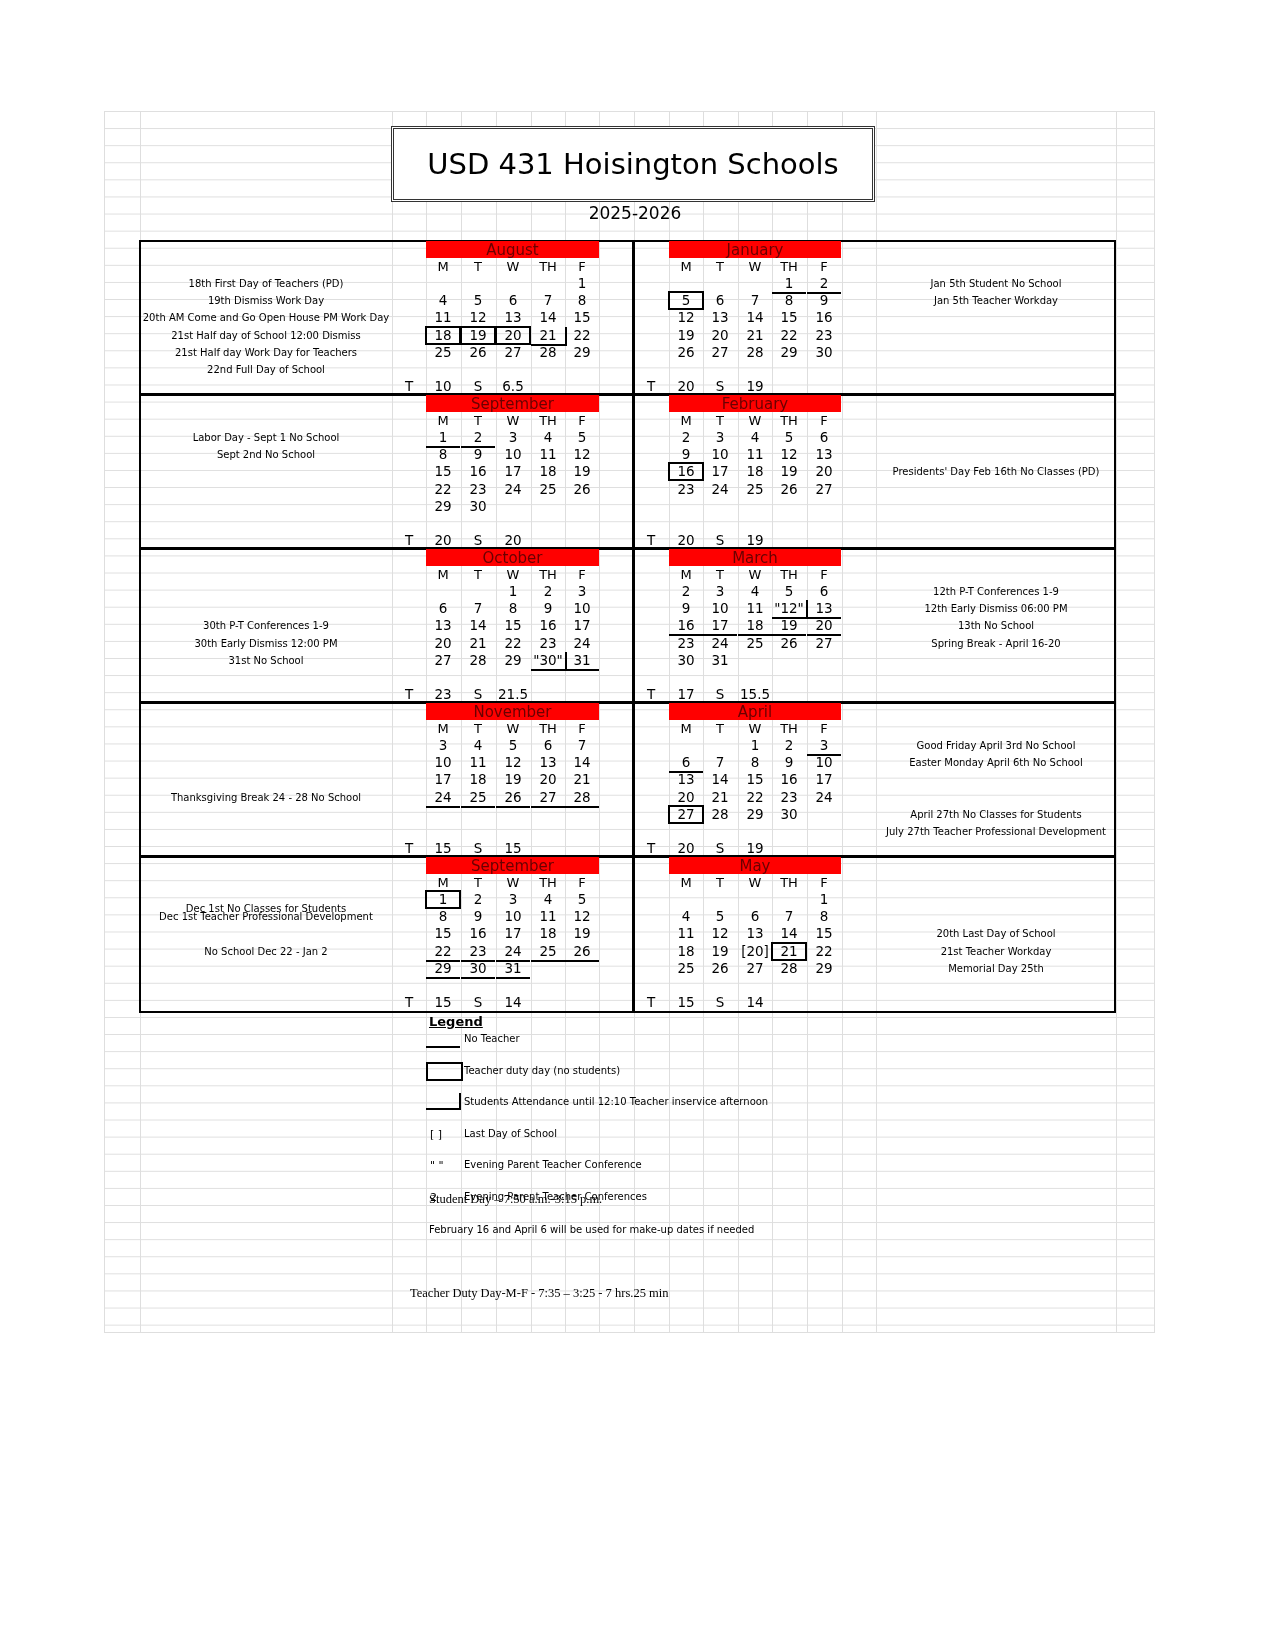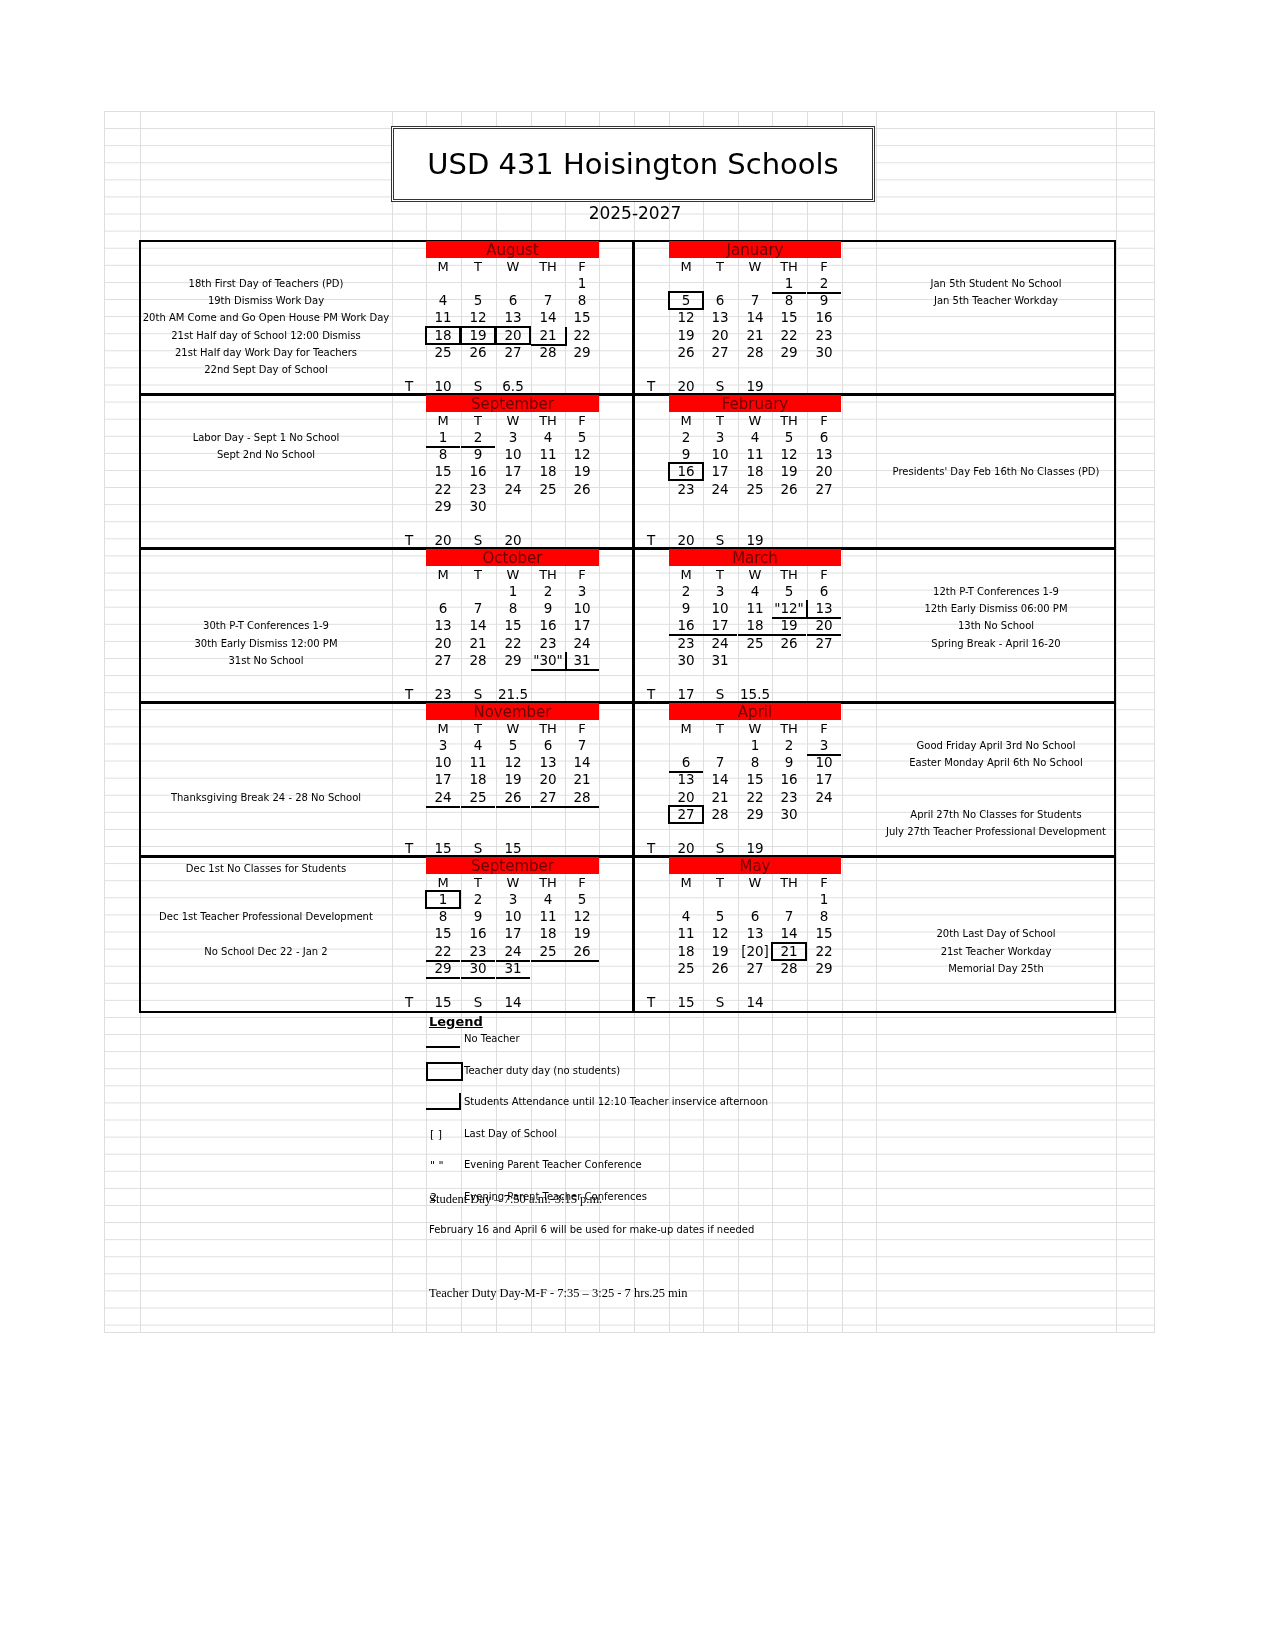--- a/index.html
+++ b/index.html
@@ -50,21 +50,21 @@
 <div class="vline" style="left:738px"></div>
 <div class="vline" style="left:772px"></div>
 <div class="vline" style="left:807px"></div>
 <div class="vline" style="left:842px"></div>
 <div class="vline" style="left:876px"></div>
 <div class="vline" style="left:1116px"></div>
 
 <div class="title-box">
   <span>USD 431 Hoisington Schools</span>
 </div>
-<div class="year">2025-2027</div>
+<div class="year">2025-2026</div>
 
 <div class="cal-frame"></div>
 <div class="vsep"></div>
 <div class="hsep" style="top:393px"></div>
 <div class="hsep" style="top:547px"></div>
 <div class="hsep" style="top:701px"></div>
 <div class="hsep" style="top:855px"></div>
 
 <div id="calendar">
     <div class="month-bar" style="left:426px;top:241px;width:173px">August</div>
@@ -100,21 +100,21 @@
     <div class="cell " style="left:565px;top:343.6px">29</div>
     <div class="cell" style="left:392px;top:377.8px">T</div>
     <div class="cell" style="left:426px;top:377.8px">10</div>
     <div class="cell" style="left:461px;top:377.8px">S</div>
     <div class="cell" style="left:496px;top:377.8px">6.5</div>
     <div class="note" style="left:140px;top:277.2px;width:252px">18th First Day of Teachers  (PD)</div>
     <div class="note" style="left:140px;top:294.3px;width:252px">19th Dismiss Work Day</div>
     <div class="note" style="left:140px;top:311.4px;width:252px">20th AM Come and Go Open House PM Work Day</div>
     <div class="note" style="left:140px;top:328.5px;width:252px">21st Half day of School 12:00 Dismiss</div>
     <div class="note" style="left:140px;top:345.6px;width:252px">21st Half day Work Day for Teachers</div>
-    <div class="note" style="left:140px;top:362.70000000000005px;width:252px">22nd Sept Day of School</div>
+    <div class="note" style="left:140px;top:362.70000000000005px;width:252px">22nd Full Day of School</div>
     <div class="month-bar" style="left:426px;top:395px;width:173px">September</div>
     <div class="cell dow" style="left:426px;top:412.1px">M</div>
     <div class="cell dow" style="left:461px;top:412.1px">T</div>
     <div class="cell dow" style="left:496px;top:412.1px">W</div>
     <div class="cell dow" style="left:531px;top:412.1px">TH</div>
     <div class="cell dow" style="left:565px;top:412.1px">F</div>
     <div class="cell u" style="left:426px;top:429.2px">1</div>
     <div class="cell u" style="left:461px;top:429.2px">2</div>
     <div class="cell " style="left:496px;top:429.2px">3</div>
     <div class="cell " style="left:531px;top:429.2px">4</div>
@@ -242,21 +242,21 @@
     <div class="cell u" style="left:565px;top:942.5px">26</div>
     <div class="cell u" style="left:426px;top:959.6px">29</div>
     <div class="cell u" style="left:461px;top:959.6px">30</div>
     <div class="cell u" style="left:496px;top:959.6px">31</div>
     <div class="cell " style="left:531px;top:959.6px"></div>
     <div class="cell " style="left:565px;top:959.6px"></div>
     <div class="cell" style="left:392px;top:993.8px">T</div>
     <div class="cell" style="left:426px;top:993.8px">15</div>
     <div class="cell" style="left:461px;top:993.8px">S</div>
     <div class="cell" style="left:496px;top:993.8px">14</div>
-    <div class="note" style="left:140px;top:862px;width:252px">Dec 1st No Classes for Students</div>
+    <div class="note" style="left:140px;top:902px;width:252px">Dec 1st No Classes for Students</div>
     <div class="note" style="left:140px;top:910.3px;width:252px">Dec 1st Teacher Professional Development</div>
     <div class="note" style="left:140px;top:944.5px;width:252px">No School Dec 22 - Jan 2</div>
     <div class="month-bar" style="left:669px;top:241px;width:172px">January</div>
     <div class="cell dow" style="left:669px;top:258.1px">M</div>
     <div class="cell dow" style="left:703px;top:258.1px">T</div>
     <div class="cell dow" style="left:738px;top:258.1px">W</div>
     <div class="cell dow" style="left:772px;top:258.1px">TH</div>
     <div class="cell dow" style="left:807px;top:258.1px">F</div>
     <div class="cell " style="left:669px;top:275.2px"></div>
     <div class="cell " style="left:703px;top:275.2px"></div>
@@ -448,13 +448,13 @@
     <div class="leg-txt" style="left:464px;top:1096.2px">Students Attendance until 12:10 Teacher inservice afternoon</div>
     <div class="leg-txt" style="left:430px;top:1127.8px;font-size:11px">[ ]</div>
     <div class="leg-txt" style="left:464px;top:1127.8px">Last Day of School</div>
     <div class="leg-txt" style="left:430px;top:1159.4px;font-size:11px">" "</div>
     <div class="leg-txt" style="left:464px;top:1159.4px">Evening Parent Teacher Conference</div>
     <div class="leg-txt" style="left:430px;top:1191px;font-size:11px">2</div>
     <div class="leg-txt" style="left:464px;top:1191px">Evening Parent Teacher Conferences</div>
   </div>
 <div class="leg-txt" style="left:429px;top:1224px">February 16 and April 6 will be used for make-up dates if needed</div>
 <div class="leg-txt serif" style="left:429px;top:1192px">Student Day – 7:50 a.m.-3:15 p.m.</div>
-<div class="leg-txt serif" style="left:429px;top:1286px">Teacher Duty Day-M-F - 7:35 – 3:25 - 7 hrs.25 min</div>
+<div class="leg-txt serif" style="left:410px;top:1286px">Teacher Duty Day-M-F - 7:35 – 3:25 - 7 hrs.25 min</div>
 
 </body></html>

